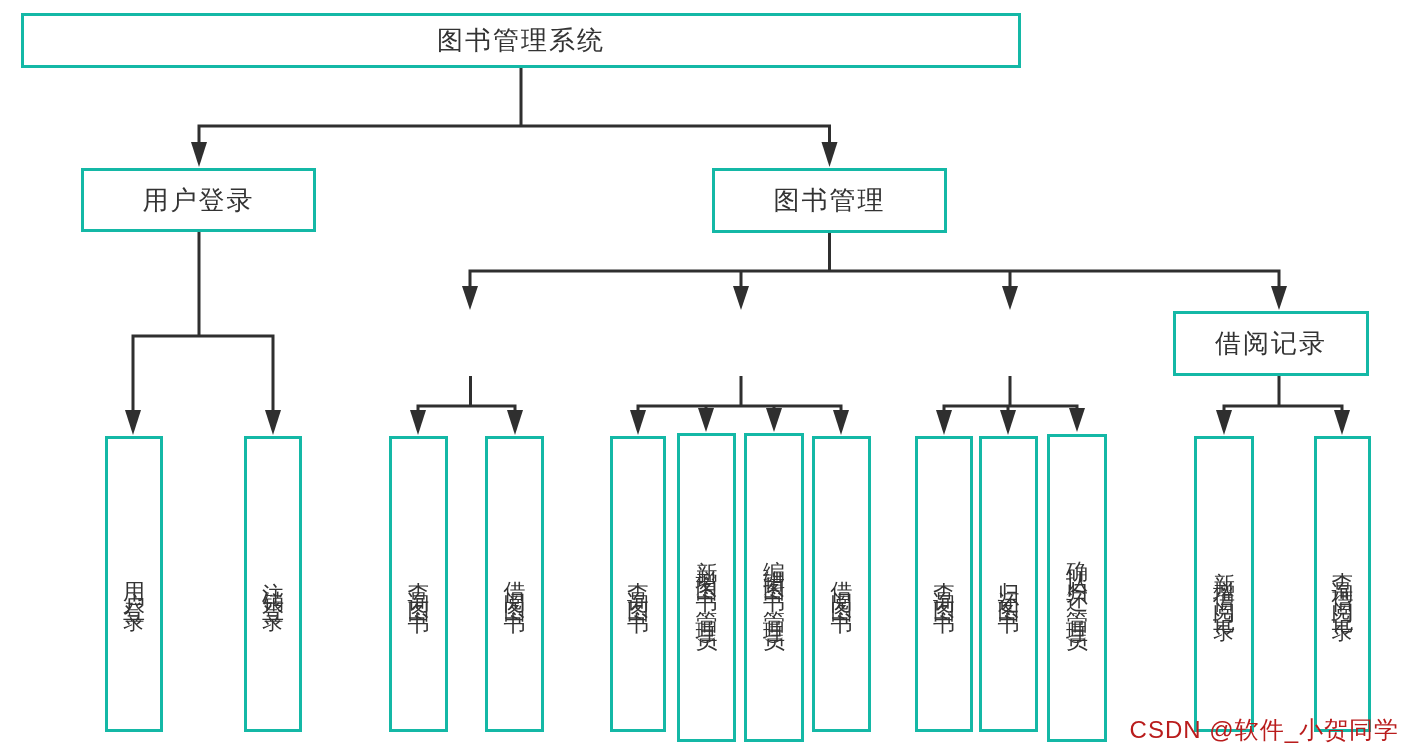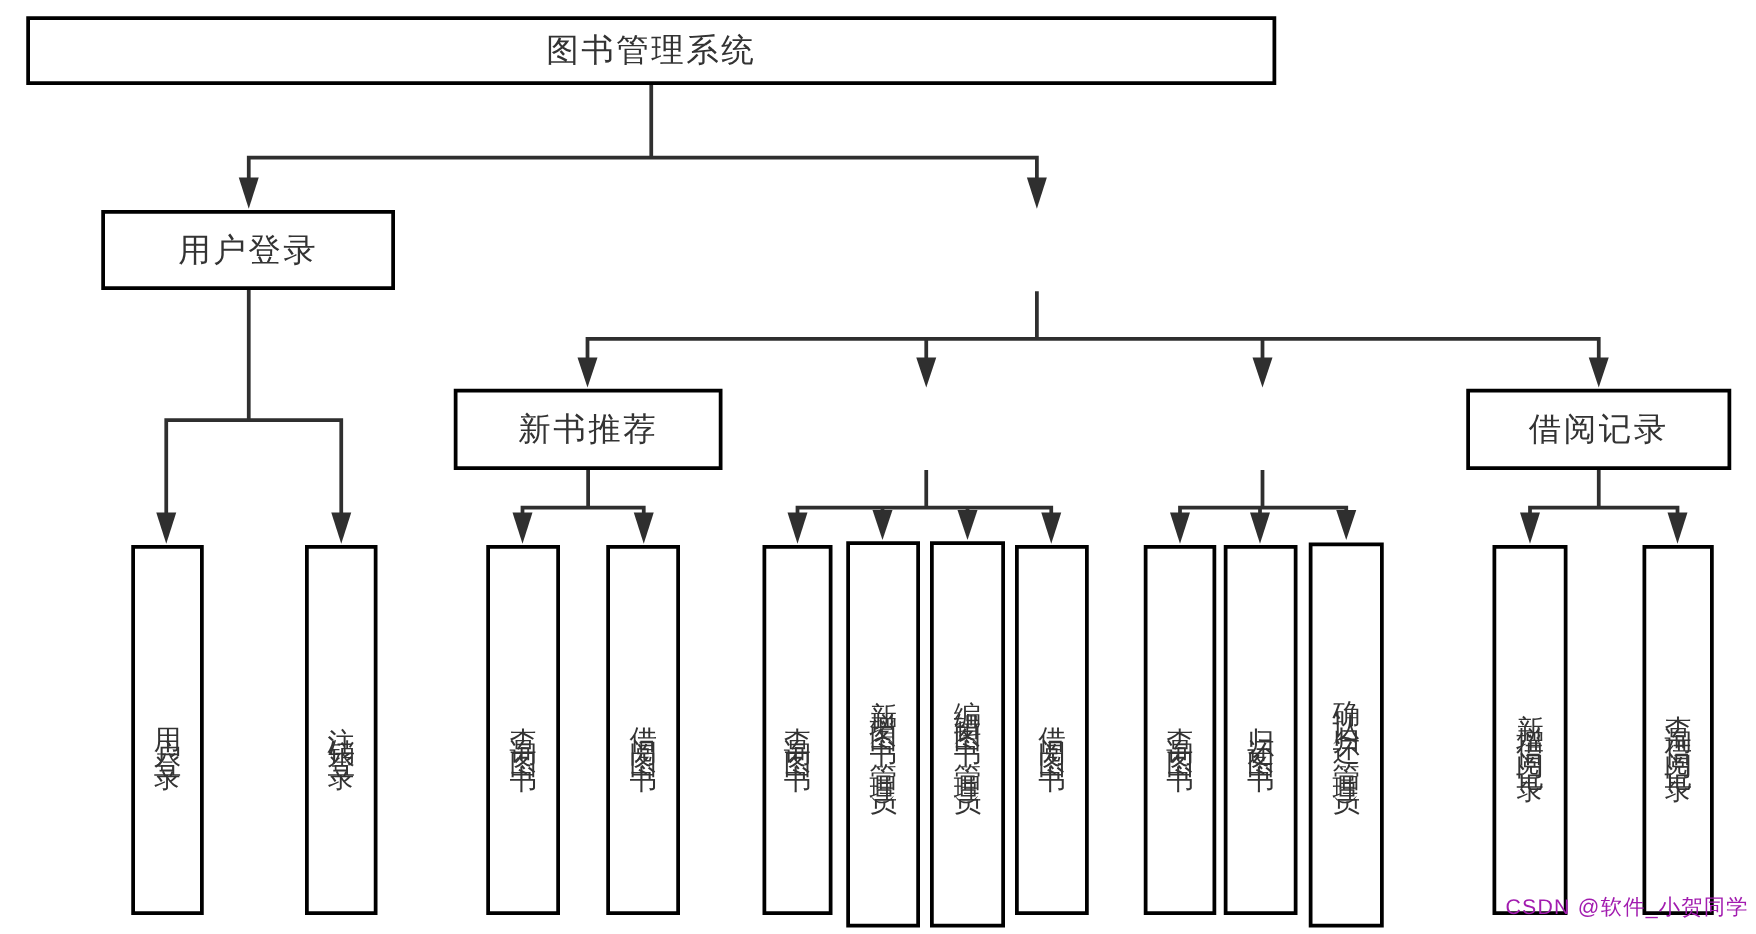--- a/index.html
+++ b/index.html
@@ -14,43 +14,43 @@
   }
   .lines {
     position: absolute;
     left: 0; top: 0;
     width: 1405px; height: 747px;
     pointer-events: none;
   }
   .box {
     position: absolute;
     background: #ffffff;
-    border: 3px solid #000000;
+    border: 3px solid #14b8a6;
     box-sizing: border-box;
     display: flex;
     align-items: center;
     justify-content: center;
     font-size: 26px;
     letter-spacing: 2px;
     white-space: nowrap;
   }
   .box.v {
     writing-mode: vertical-rl;
     text-orientation: mixed;
     font-size: 22px;
     letter-spacing: 10px;
     white-space: normal;
   }
   .watermark {
     position: absolute;
     right: 6px;
     top: 714px;
-    font-size: 17px;
+    font-size: 24px;
     letter-spacing: 1px;
-    color: #a21caf;
+    color: #b91c1c;
     z-index: 5;
   }
 </style>
 </head>
 <body>
 
 <div class="canvas">
 
   <svg class="lines" viewBox="0 0 1405 747" fill="none" stroke="#2f2f2f" stroke-width="3">
 
@@ -98,23 +98,23 @@
     <g>
       <path d="M1279,376 V406 M1222.5,406 H1343.5 M1224,406 V412 M1342,406 V412"></path>
       <polygon fill="#2f2f2f" stroke="none" points="1216,410 1232,410 1224,435"></polygon>
       <polygon fill="#2f2f2f" stroke="none" points="1334,410 1350,410 1342,435"></polygon>
     </g>
   </svg>
 
   <div class="box" style="left:21px; top:13px; width:1000px; height:55px;">图书管理系统</div>
 
   <div class="box" style="left:81px; top:168px; width:235px; height:64px;">用户登录</div>
+  <div class="box" style="left:712px; top:168px; width:235px; height:65px;">图书管理</div>
 
-  <div class="box" style="left:363px; top:311px; width:215px; height:65px;">新书推荐</div>
-  <div class="box" style="left:1173px; top:311px; width:212px; height:65px;">借阅记录</div>
+  <div class="box" style="left:1173px; top:311px; width:196px; height:65px;">借阅记录</div>
 
   <div class="box v" style="left:105px; top:436px; width:58px; height:296px;">用户登录</div>
   <div class="box v" style="left:244px; top:436px; width:58px; height:296px;">注销登录</div>
 
   <div class="box v" style="left:389px; top:436px; width:59px; height:296px;">查询图书</div>
   <div class="box v" style="left:485px; top:436px; width:59px; height:296px;">借阅图书</div>
 
   <div class="box v" style="left:610px; top:436px; width:56px; height:296px;">查询图书</div>
   <div class="box v" style="left:677px; top:433px; width:59px; height:309px;">新增图书（管理员）</div>
   <div class="box v" style="left:744px; top:433px; width:60px; height:309px;">编辑图书（管理员）</div>

